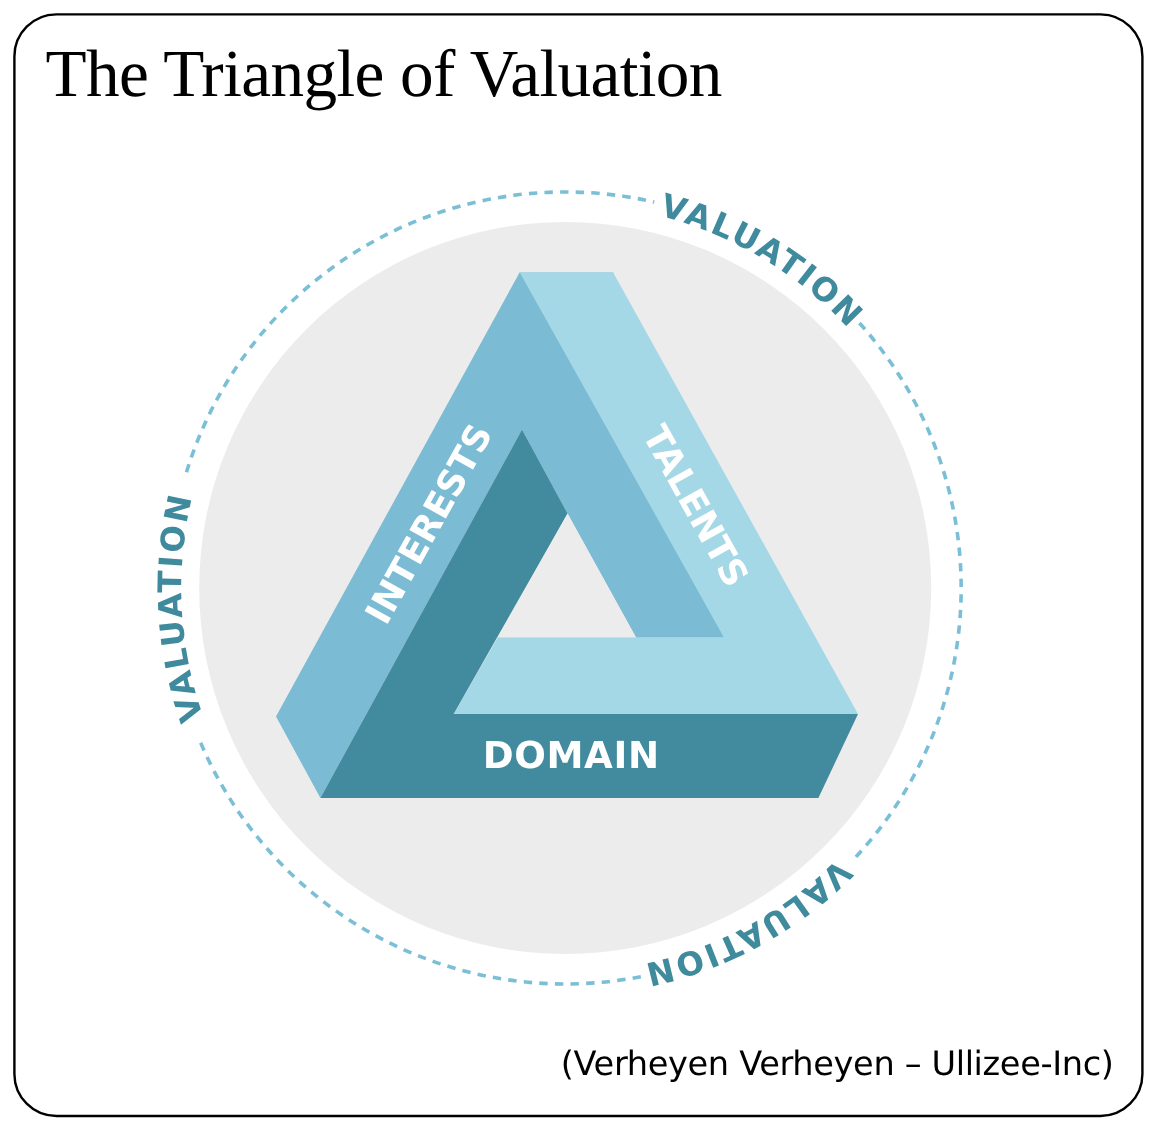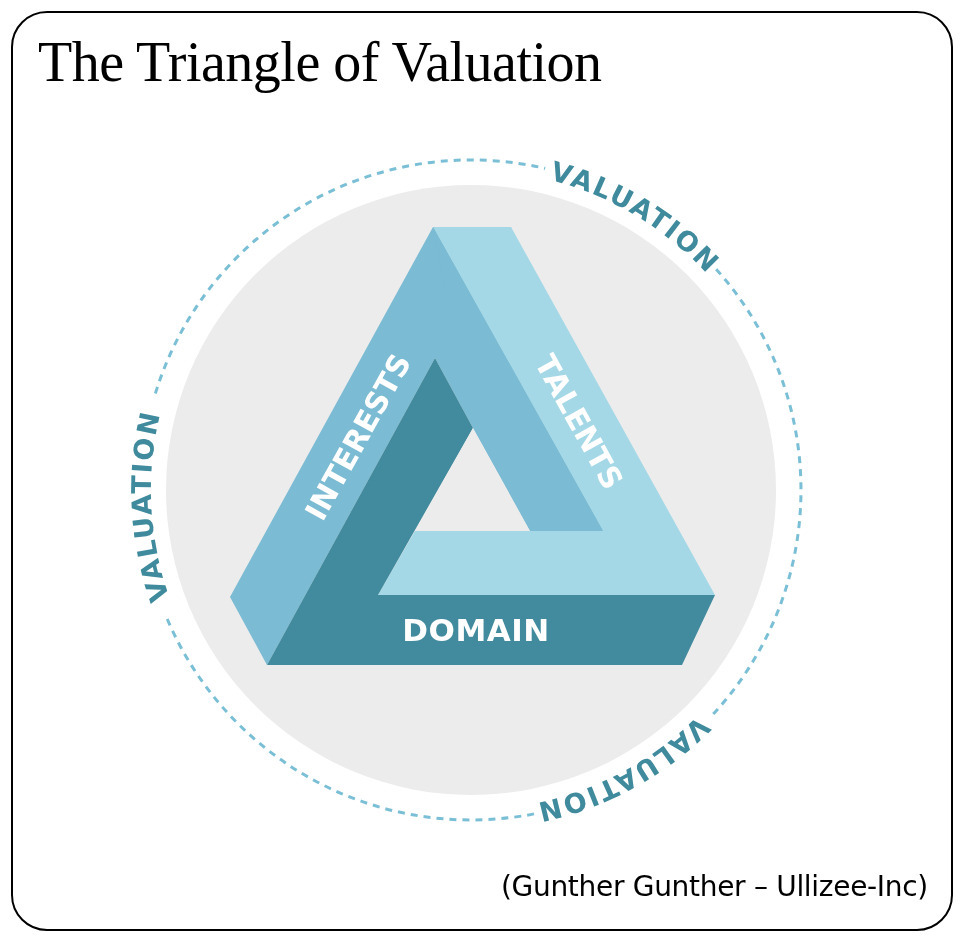--- a/index.html
+++ b/index.html
@@ -73,13 +73,13 @@
     <polygon fill="#7bbbd3" points="473,428 530,531 603,531 433,227"></polygon>
 
     <polygon fill="#ececec" points="473,428 530,531 415,531"></polygon>
   </g>
 
   <text class="label" font-size="30" text-anchor="middle" dominant-baseline="central" transform="translate(358,437) rotate(-61)">INTERESTS</text>
   <text class="label" font-size="30" text-anchor="middle" dominant-baseline="central" transform="translate(579,422) rotate(61)">TALENTS</text>
   <text class="label" font-size="31" text-anchor="middle" dominant-baseline="central" x="476" y="630" letter-spacing="0.5">DOMAIN</text>
 </svg>
 
-<div class="credit">(Gunther Gunther – Ullizee-Inc)</div>
+<div class="credit">(Verheyen Verheyen – Ullizee-Inc)</div>
 
 </body></html>

